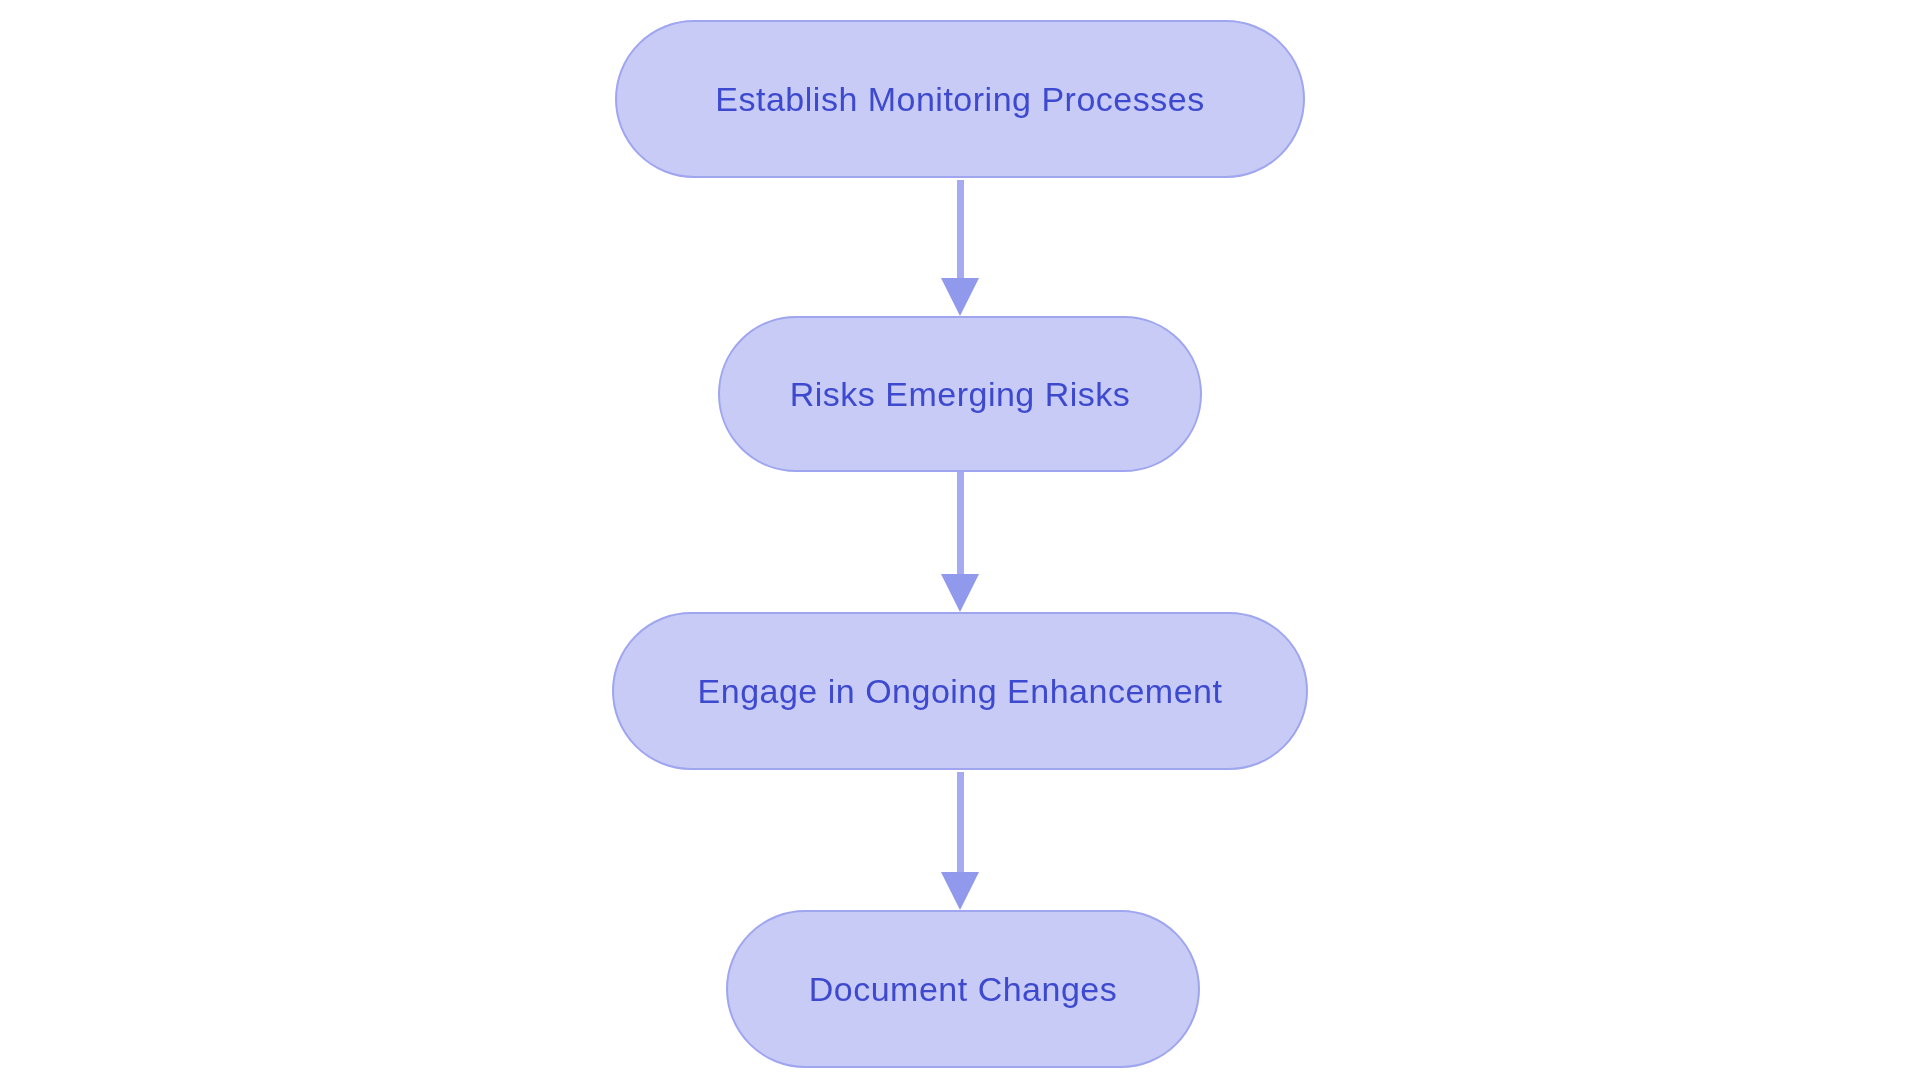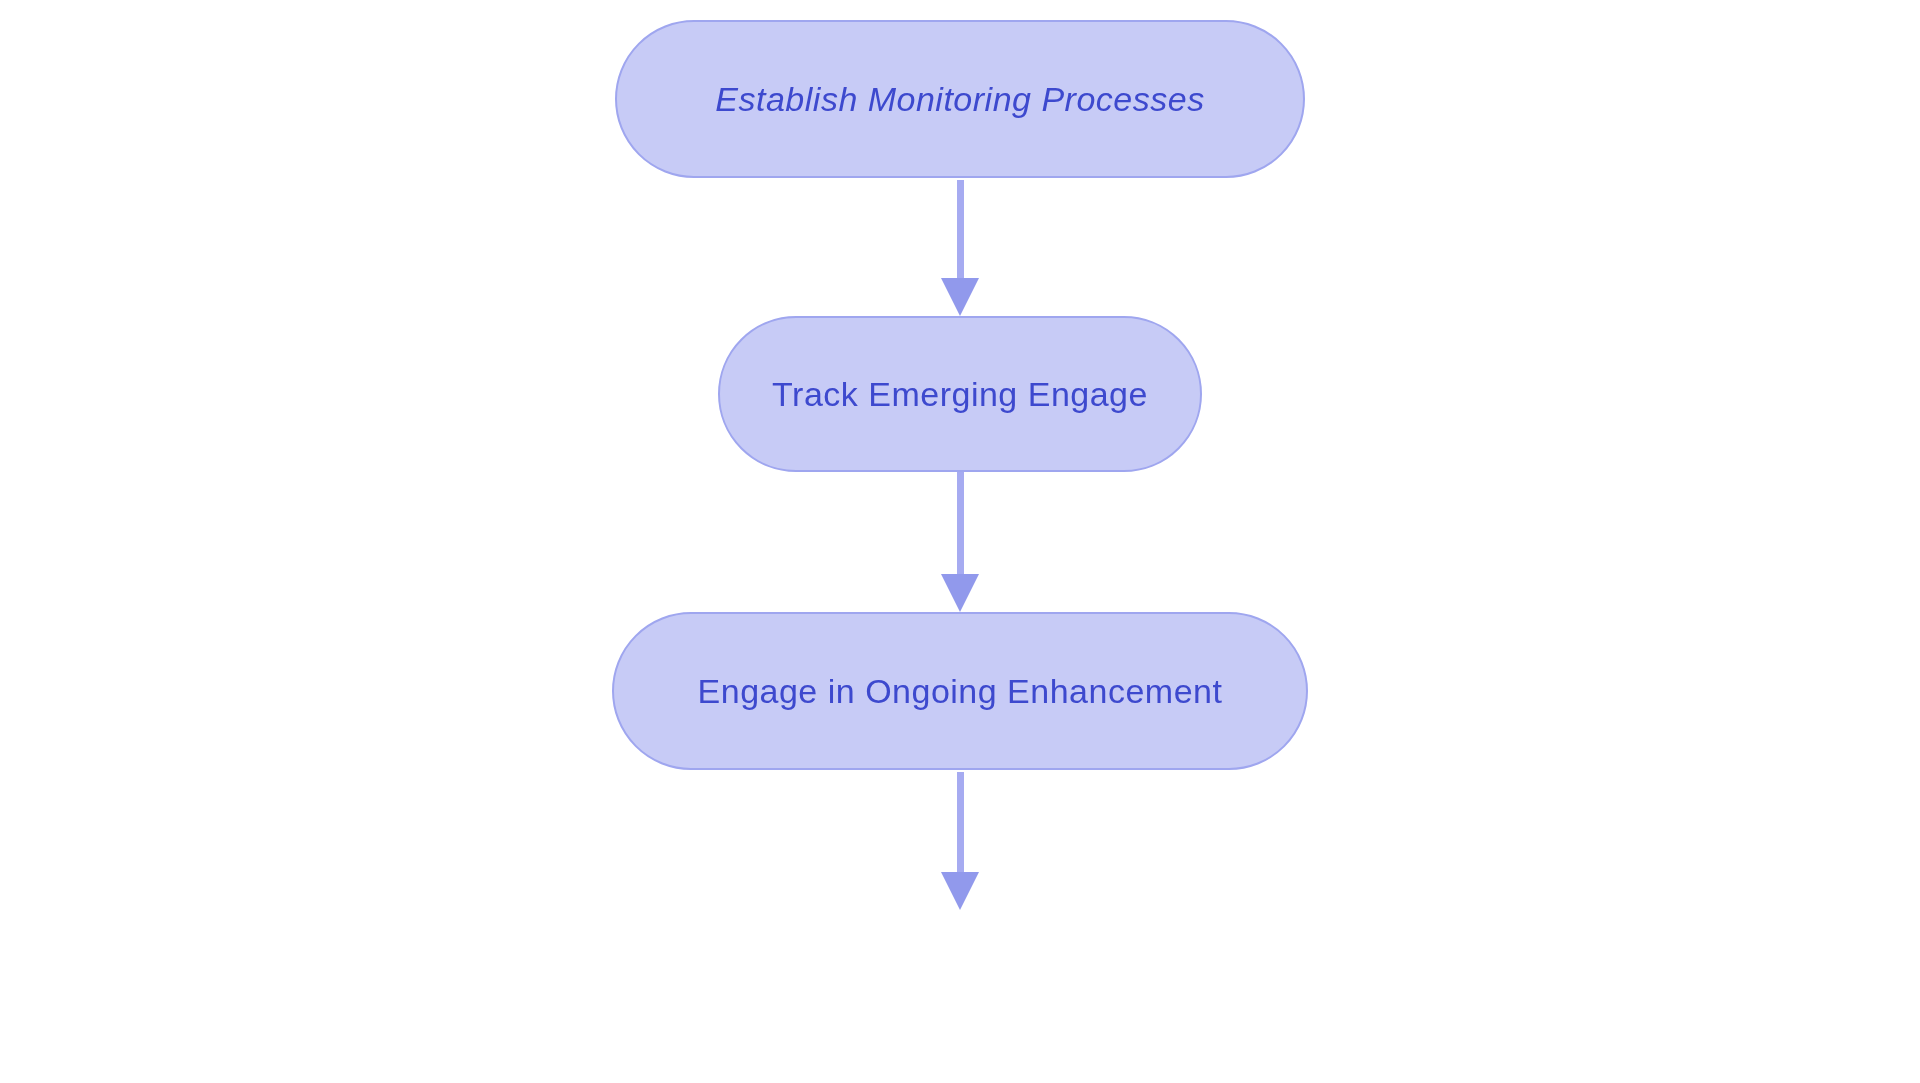--- a/index.html
+++ b/index.html
@@ -25,21 +25,21 @@
     border: 2px solid var(--node-border, #9fa6ef);
     color: var(--node-text, #3d49ce);
     font-size: 34px;
     font-weight: 400;
     letter-spacing: 0.5px;
     display: flex;
     align-items: center;
     justify-content: center;
     text-align: center;
   }
-  .node-1 { left: 615px; top: 20px;  width: 690px; height: 158px; font-style: italic; }
+  .node-1 { left: 615px; top: 20px;  width: 690px; height: 158px; }
   .node-2 { left: 718px; top: 316px; width: 484px; height: 156px; }
   .node-3 { left: 612px; top: 612px; width: 696px; height: 158px; text-align: right; }
   .node-4 { left: 726px; top: 910px; width: 474px; height: 158px; }
 
   .connector {
     position: absolute;
     left: 941px;
     width: 38px;
     display: flex;
     flex-direction: column;
@@ -70,31 +70,34 @@
   <div class="flow-node node-1">
     <span>Establish Monitoring Processes</span>
   </div>
 
   <div class="connector connector-1">
     <div class="arrow-stem"></div>
     <div class="arrow-head"></div>
   </div>
 
   <div class="flow-node node-2">
-    <span>Track Emerging Engage</span>
+    <span>Risks Emerging Risks</span>
   </div>
 
   <div class="connector connector-2">
     <div class="arrow-stem"></div>
     <div class="arrow-head"></div>
   </div>
 
   <div class="flow-node node-3">
     <span>Engage in Ongoing Enhancement</span>
   </div>
 
   <div class="connector connector-3">
     <div class="arrow-stem"></div>
     <div class="arrow-head"></div>
   </div>
 
+  <div class="flow-node node-4">
+    <span>Document Changes</span>
+  </div>
 
 </div>
 
 </body></html>

